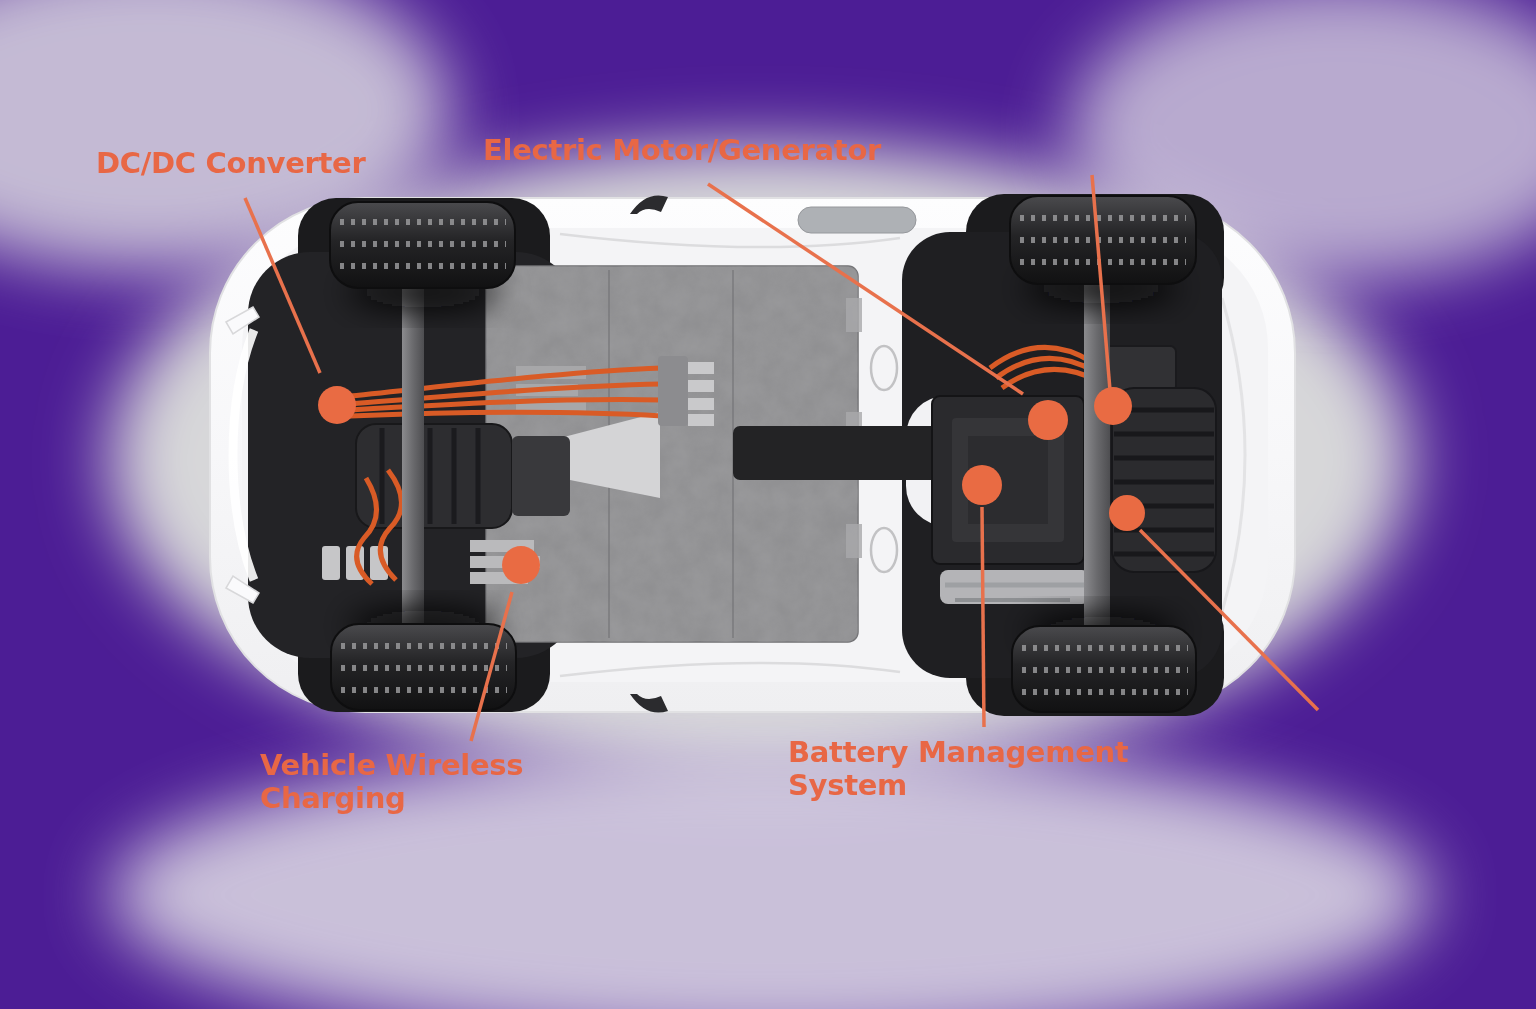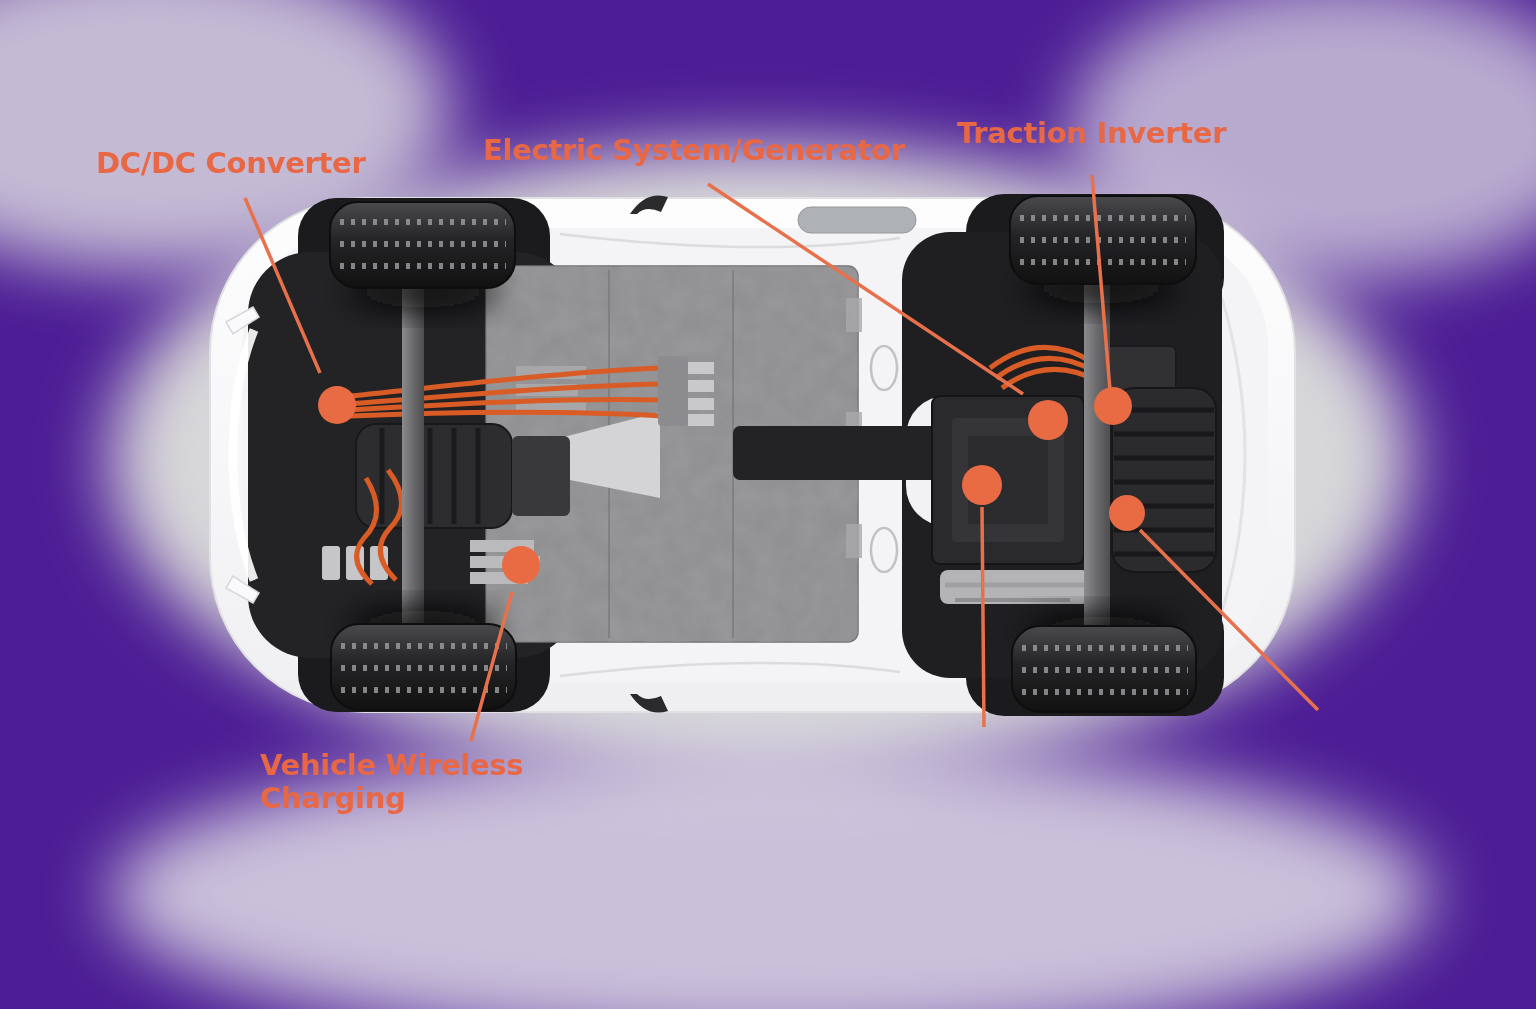--- a/index.html
+++ b/index.html
@@ -240,18 +240,19 @@
       <circle cx="337" cy="405" r="19" fill="#E96B43"></circle>
       <circle cx="1048" cy="420" r="20" fill="#E96B43"></circle>
       <circle cx="1113" cy="406" r="19" fill="#E96B43"></circle>
       <circle cx="521" cy="565" r="19" fill="#E96B43"></circle>
       <circle cx="982" cy="485" r="20" fill="#E96B43"></circle>
       <circle cx="1127" cy="513" r="18" fill="#E96B43"></circle>
     </g>
   </svg>
 
   <div class="label l-dcdc">DC/DC Converter</div>
-  <div class="label l-motor">Electric System/Generator</div>
-  <div class="label l-inverter">Traction Inverter</div>
+  <div class="label l-motor">Electric Motor/Generator</div>
   <div class="label l-wireless center">Vehicle Wireless
 Charging</div>
+  <div class="label l-bms center">Battery Management
+System</div>
 
 </div>
 
 </body></html>

